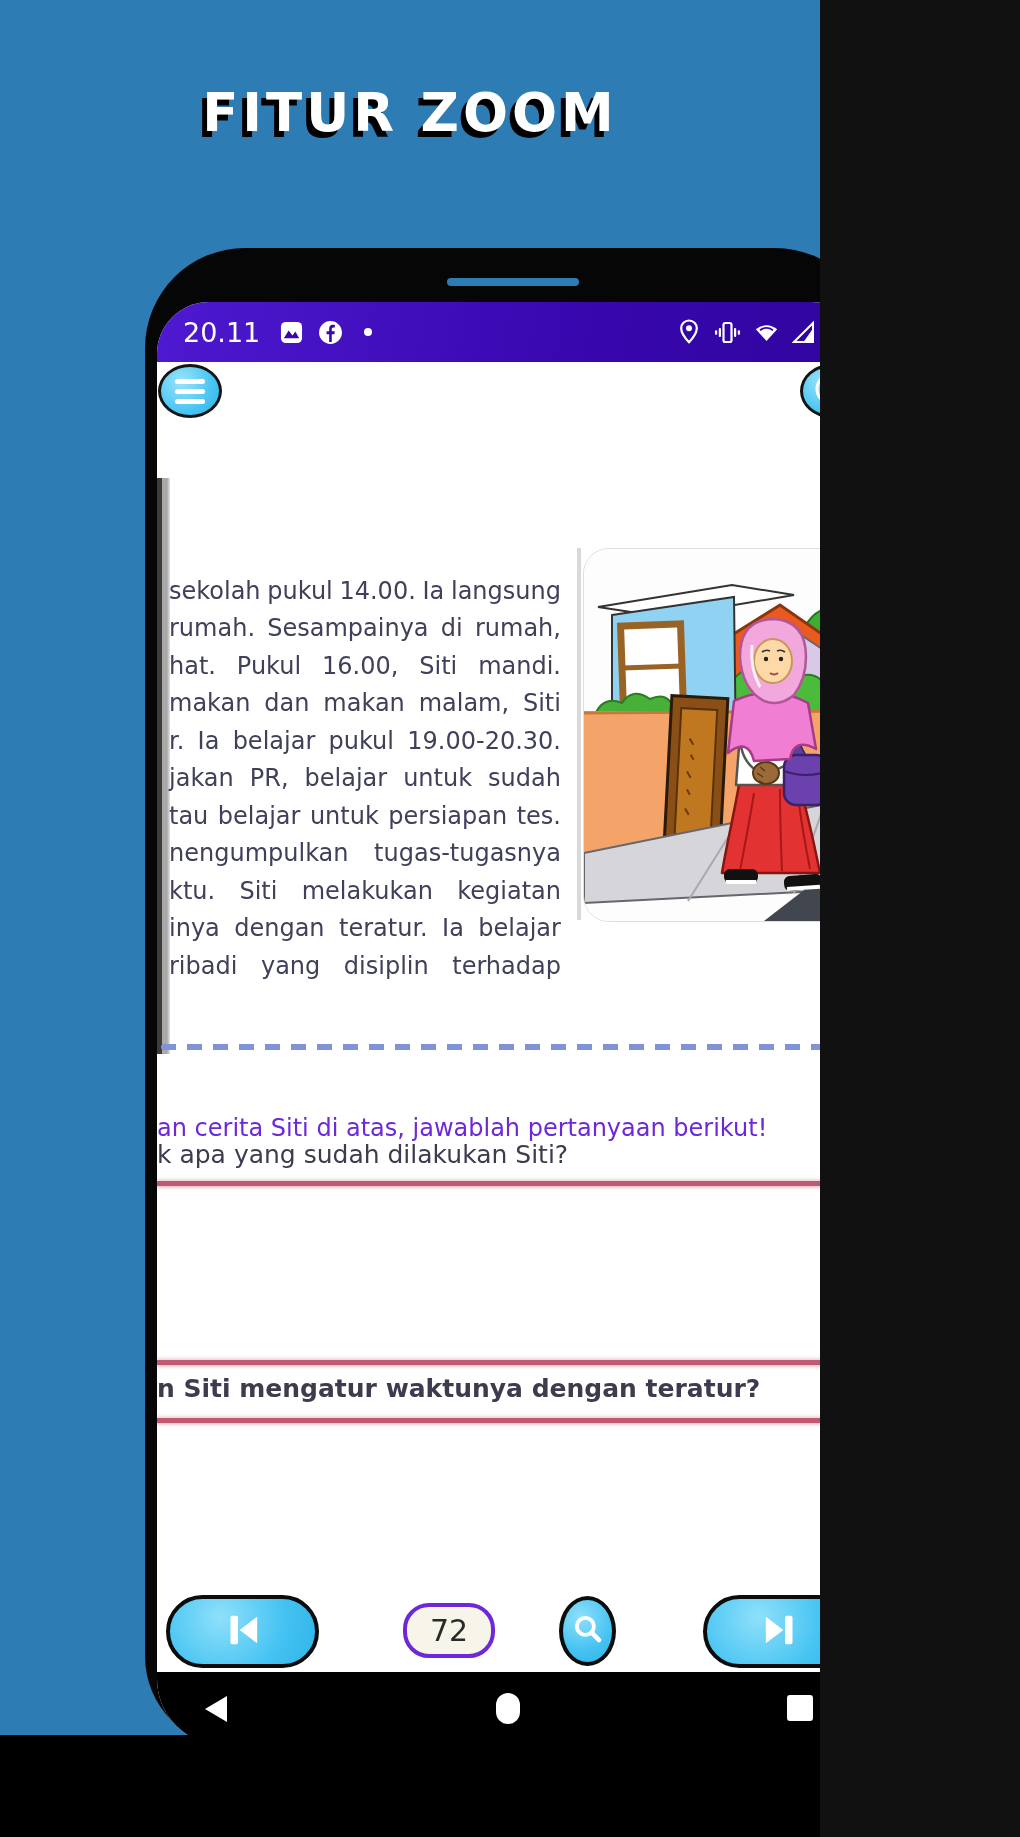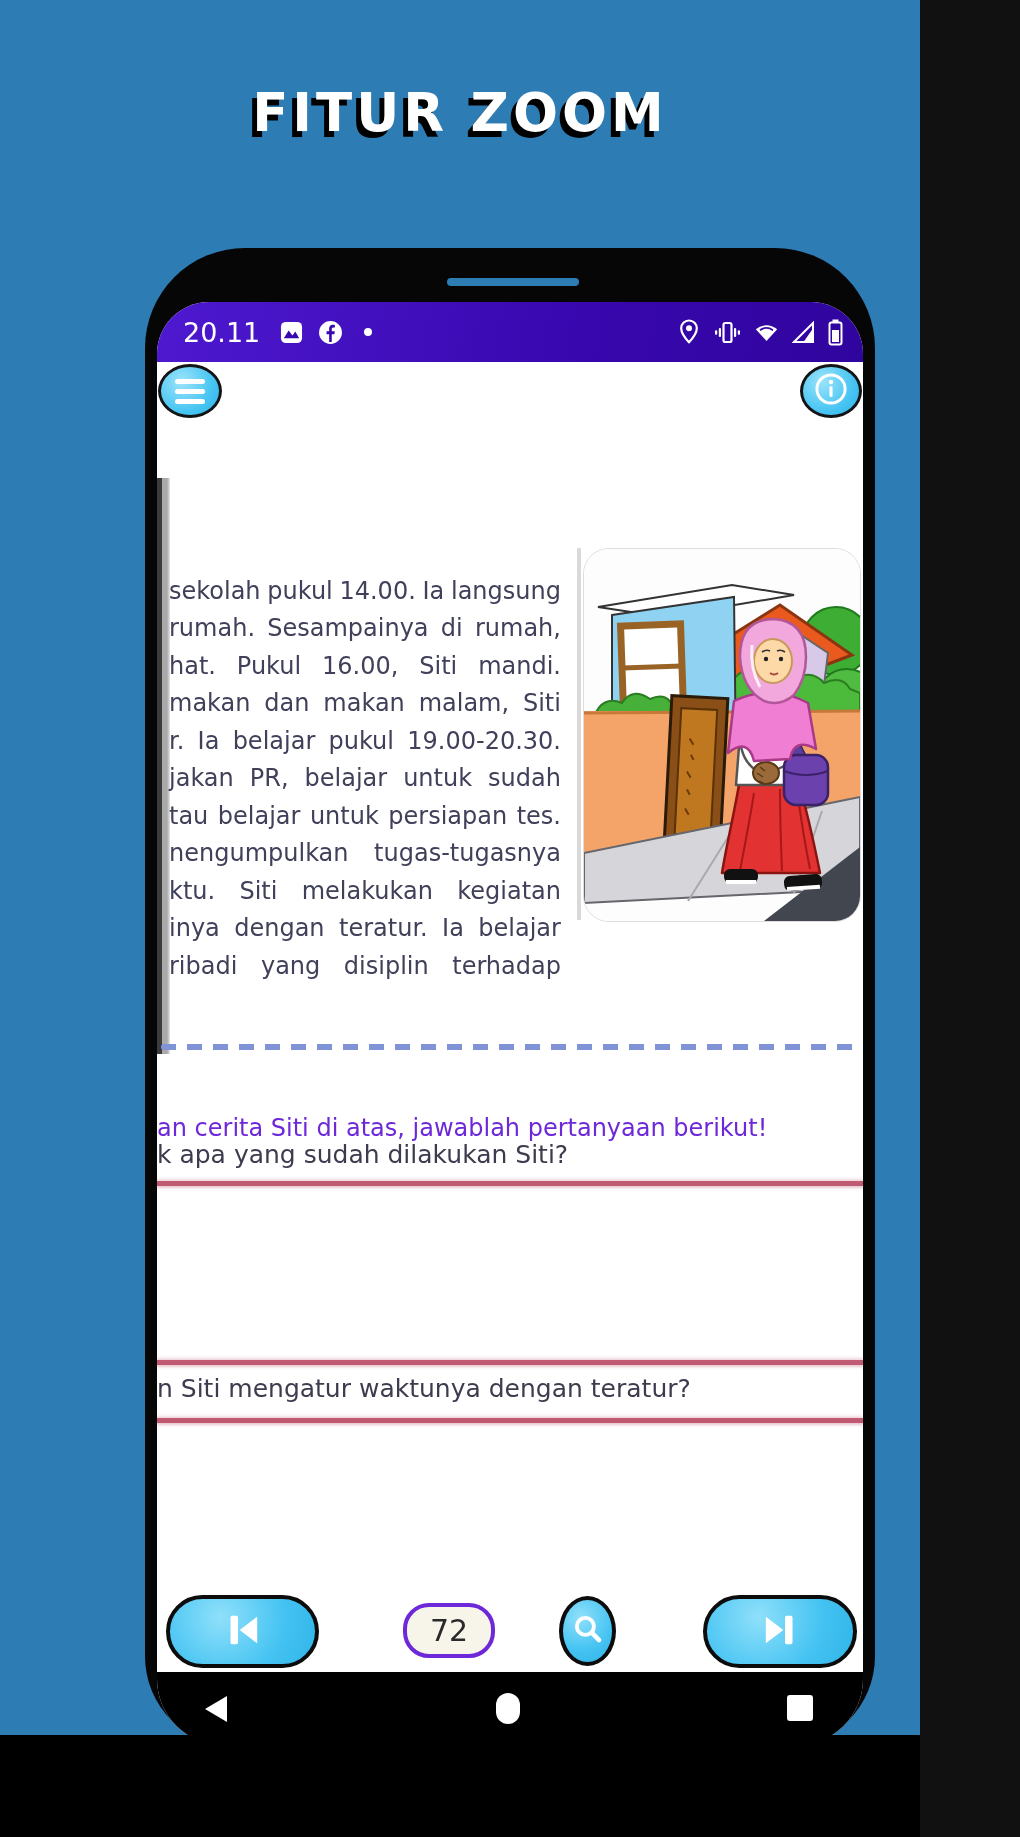--- a/index.html
+++ b/index.html
@@ -1,16 +1,16 @@
 <!DOCTYPE html>
 <html><head>
 <meta charset="utf-8">
 <style>
   html,body{margin:0;padding:0;background:#111;}
-  .stage{position:relative;width:920px;height:1837px;background:#2e7cb4;overflow:hidden;
+  .stage{position:relative;width:820px;height:1837px;background:#2e7cb4;overflow:hidden;
          font-family:"DejaVu Sans","Liberation Sans",sans-serif;}
   .title{position:absolute;top:82px;left:0;width:100%;text-align:center;
          font-size:53px;font-weight:bold;letter-spacing:4px;color:#fff;
          text-shadow:-5px 6px 0 #000;}
   .bottom-band{position:absolute;left:0;top:1735px;width:100%;height:102px;background:#000;}
 
   
   .phone{position:absolute;left:145px;top:248px;width:730px;height:1500px;background:#060606;
          border-radius:100px 100px 92px 92px;}
   .speaker{position:absolute;left:302px;top:30px;width:132px;height:8px;border-radius:4px;background:#2e7cb4;}
@@ -44,21 +44,21 @@
   .pline{display:flex;justify-content:space-between;height:37.5px;align-items:center;white-space:nowrap;}
   .illus-edge{position:absolute;left:420px;top:246px;width:4px;height:372px;background:#d9d9d9;}
   .illustration{position:absolute;left:426px;top:246px;width:276px;height:372px;border-radius:26px;
                 overflow:hidden;border:1px solid #dedede;}
   .illustration svg{display:block;width:100%;height:100%;}
   .dashes{position:absolute;left:4px;top:742px;width:696px;height:6px;border-radius:3px;
           background:repeating-linear-gradient(90deg,#8093d6 0 15px,transparent 15px 26px);}
   .heading{position:absolute;left:0;top:812px;width:704px;font-size:24px;font-weight:normal;
            color:#6d28d9;white-space:nowrap;overflow:hidden;}
   .question{position:absolute;left:0;width:704px;font-size:25px;color:#3c3c4e;white-space:nowrap;overflow:hidden;}
-  .q1{top:838px;} .q2{top:1072px;}
+  .q1{top:838px;} .q2{top:1072px;font-weight:bold;}
   .pinkline{position:absolute;left:0;width:706px;height:5px;background:#c05a72;
             box-shadow:0 2px 3px rgba(192,90,114,.35),0 -2px 3px rgba(192,90,114,.25);}
   .pl1{top:879px;} .pl2{top:1058px;} .pl3{top:1116px;}
 
   
   .navbtn{position:absolute;height:73px;border:4px solid #0c0c0c;border-radius:40px;box-sizing:border-box;
           background:radial-gradient(circle at 35% 28%,#8fe0fa,#45c3f2 60%,#2fb4e8);
           display:flex;align-items:center;justify-content:center;}
   .btn-prev{left:9px;top:1293px;width:153px;}
   .btn-next{left:546px;top:1293px;width:154px;}

